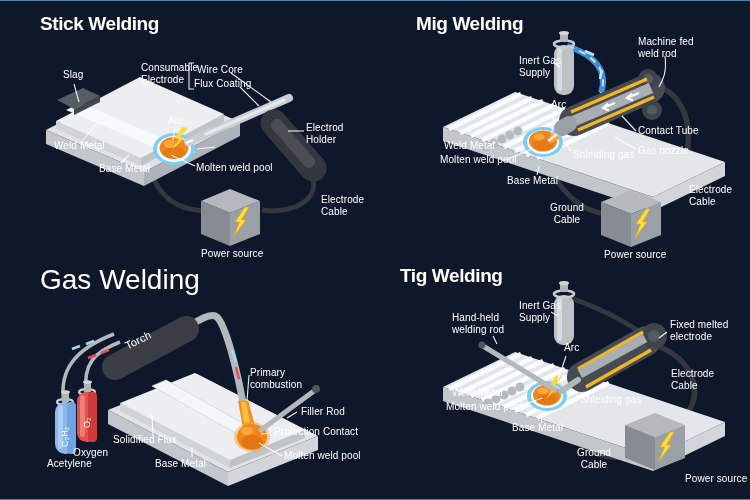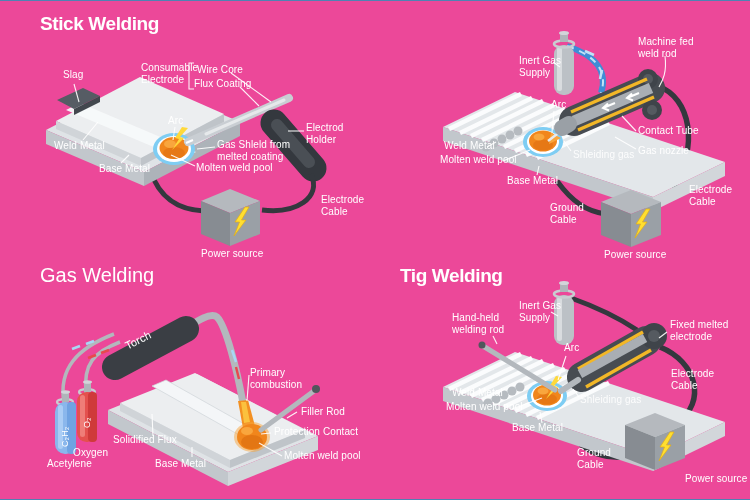--- a/index.html
+++ b/index.html
@@ -1,23 +1,23 @@
 <!DOCTYPE html>
 <html><head>
 <meta charset="utf-8">
 <style>
   html,body{margin:0;padding:0;background:#6598c9;}
-  .canvas{position:relative;width:750px;height:500px;background:#ec4899;overflow:hidden;
+  .canvas{position:relative;width:750px;height:500px;background:#0f172a;overflow:hidden;
           font-family:"Liberation Sans",sans-serif;box-shadow:inset 0 1px 0 #4f82b3, inset 0 -1px 0 #4f82b3;}
   svg.quad{position:absolute;width:375px;height:250px;}
   #svg-stick{left:0;top:0}#svg-mig{left:375px;top:0}#svg-gas{left:0;top:250px}#svg-tig{left:375px;top:250px}
   .title{position:absolute;color:#fff;font-weight:bold;font-size:19px;letter-spacing:-0.4px;white-space:nowrap;}
-  .title.light{font-weight:400;font-size:20px;letter-spacing:0;}
+  .title.light{font-weight:400;font-size:28px;letter-spacing:0;}
   .lbl{position:absolute;color:#fff;font-size:10px;line-height:1.2;letter-spacing:0.1px;white-space:pre-line;}
-  .lbl.center{text-align:left;}
+  .lbl.center{text-align:center;}
   .lbl.rot{transform-origin:left center;}
   .lbl.vert{transform:rotate(-90deg);transform-origin:left top;font-size:9px;white-space:nowrap;}
   .leader{stroke:rgba(255,255,255,0.92);stroke-width:1.1;fill:none;}
 </style>
 </head>
 <body>
 
 <div class="canvas">
 
   <svg id="svg-stick" class="quad" viewBox="0 0 375 250">
@@ -282,33 +282,32 @@
       <path d="M191,106 L183,130"></path>
       <path d="M121,144 L130,139"></path>
       <path d="M137,159 L167,148"></path>
       <path d="M204,147 L198,139"></path>
       <path d="M167,173 L165,162"></path>
       <path d="M292,82 L284,88"></path>
     </g>
   </svg>
 
   <div class="title" style="left:40px;top:13px">Stick Welding</div>
+  <div class="title" style="left:416px;top:13px">Mig Welding</div>
   <div class="title light" style="left:40px;top:264px">Gas Welding</div>
   <div class="title" style="left:400px;top:265px">Tig Welding</div>
 
   <div class="lbl" style="left:63px;top:69px">Slag</div>
   <div class="lbl" style="left:141px;top:62px">Consumable
 Electrode</div>
   <div class="lbl" style="left:197px;top:64px">Wire Core</div>
   <div class="lbl" style="left:194px;top:78px">Flux Coating</div>
   <div class="lbl" style="left:168px;top:115px">Arc</div>
   <div class="lbl" style="left:54px;top:140px">Weld Metal</div>
   <div class="lbl" style="left:99px;top:163px">Base Metal</div>
-  <div class="lbl" style="left:217px;top:139px">Gas Shleld from
-melted coating</div>
   <div class="lbl" style="left:196px;top:162px">Molten weld pool</div>
   <div class="lbl" style="left:306px;top:122px">Electrod
 Holder</div>
   <div class="lbl" style="left:321px;top:194px">Electrode
 Cable</div>
   <div class="lbl" style="left:201px;top:248px">Power source</div>
 
   <div class="lbl" style="left:519px;top:55px">Inert Gas
 Supply</div>
   <div class="lbl" style="left:638px;top:36px">Machine fed

